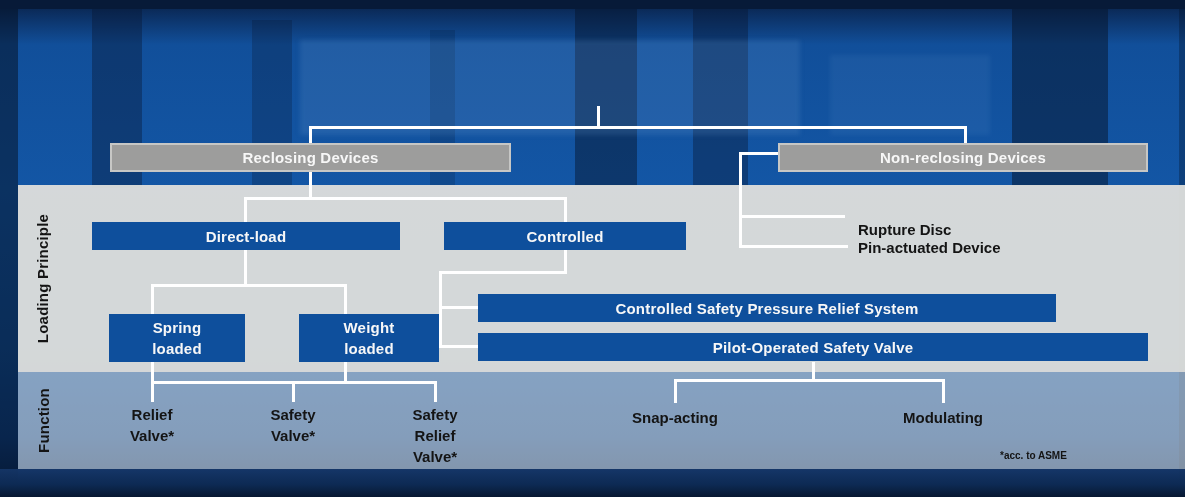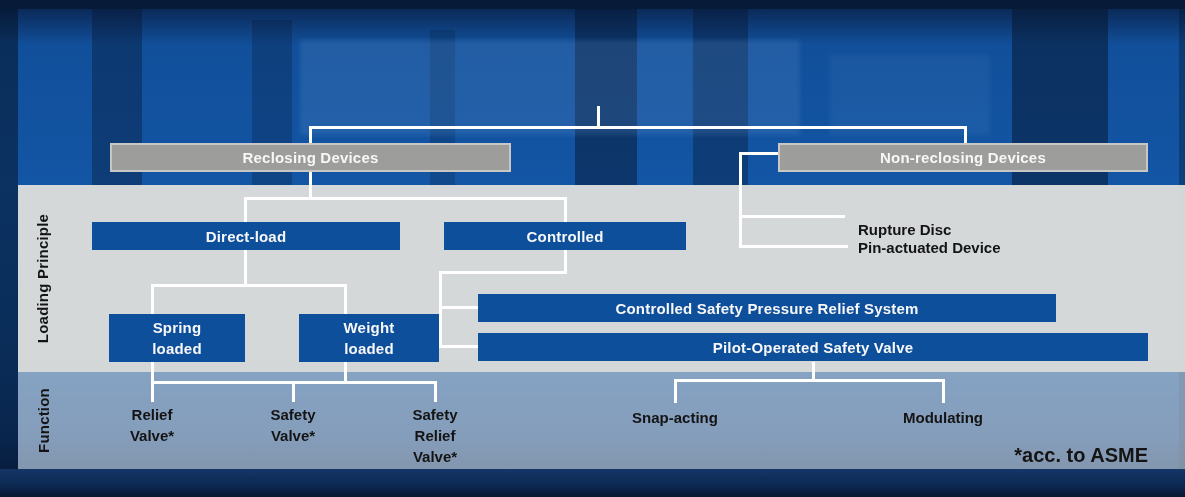--- a/index.html
+++ b/index.html
@@ -134,15 +134,15 @@
   <div class="lbl center prelines" style="left:102px;top:404px;width:100px;">Relief
 Valve*</div>
   <div class="lbl center prelines" style="left:243px;top:404px;width:100px;">Safety
 Valve*</div>
   <div class="lbl center prelines" style="left:385px;top:404px;width:100px;">Safety
 Relief
 Valve*</div>
   <div class="lbl center" style="left:615px;top:407px;width:120px;">Snap-acting</div>
   <div class="lbl center" style="left:883px;top:407px;width:120px;">Modulating</div>
 
-  <div class="lbl" style="left:1000px;top:445px;width:148px;text-align:right;font-size:20px;">*acc. to ASME</div>
+  <div class="lbl" style="left:1000px;top:445px;width:148px;text-align:left;font-size:10px;">*acc. to ASME</div>
 
 </div>
 
 </body></html>

